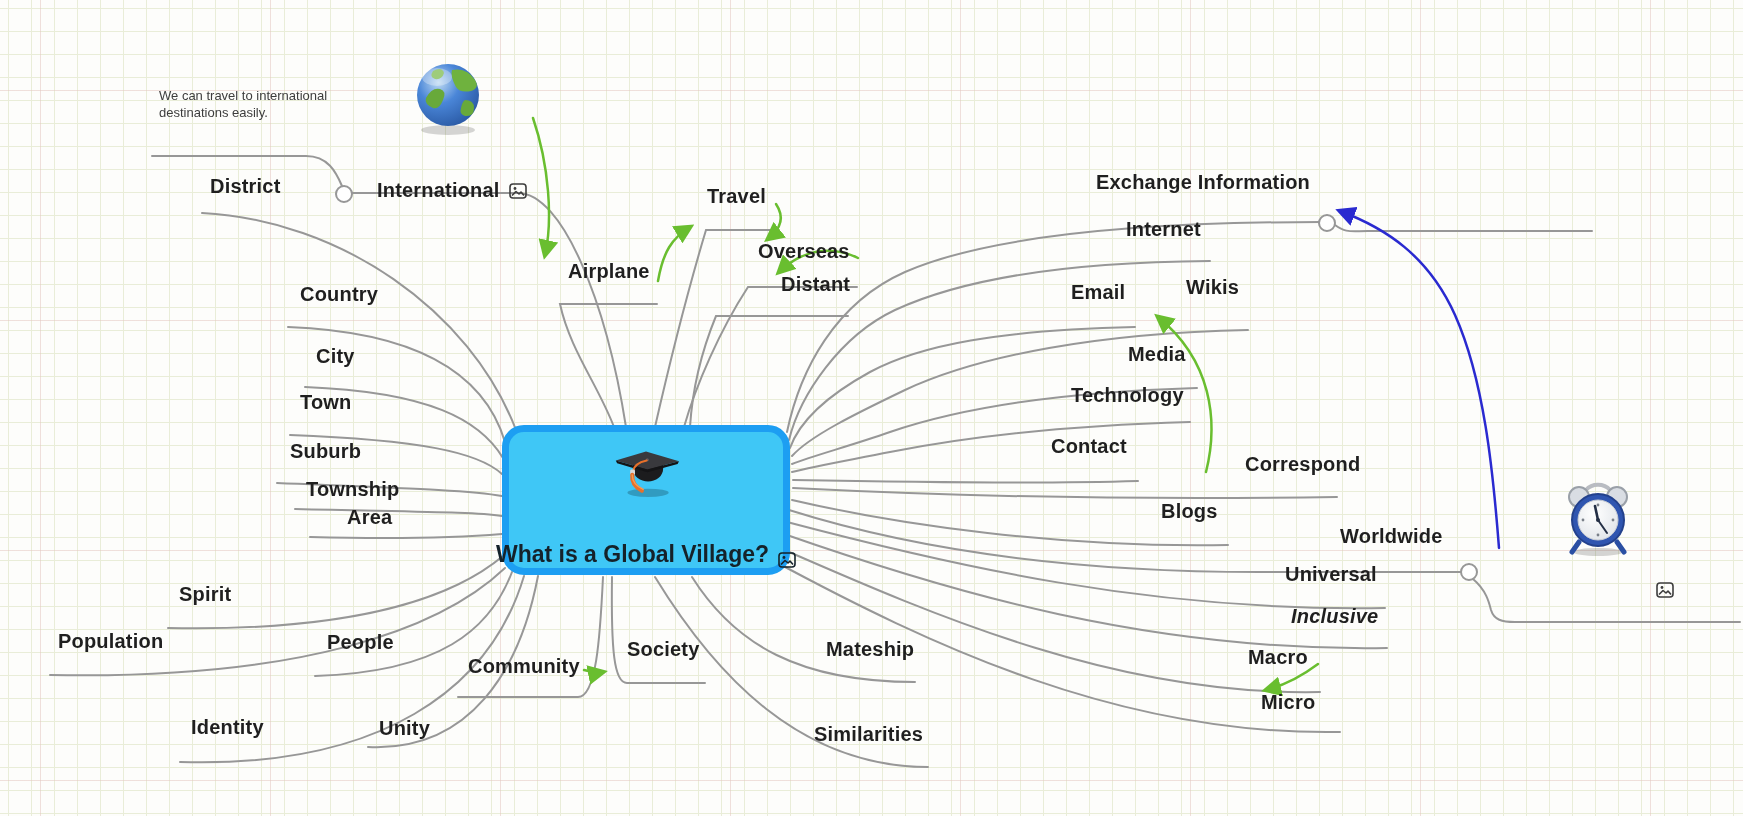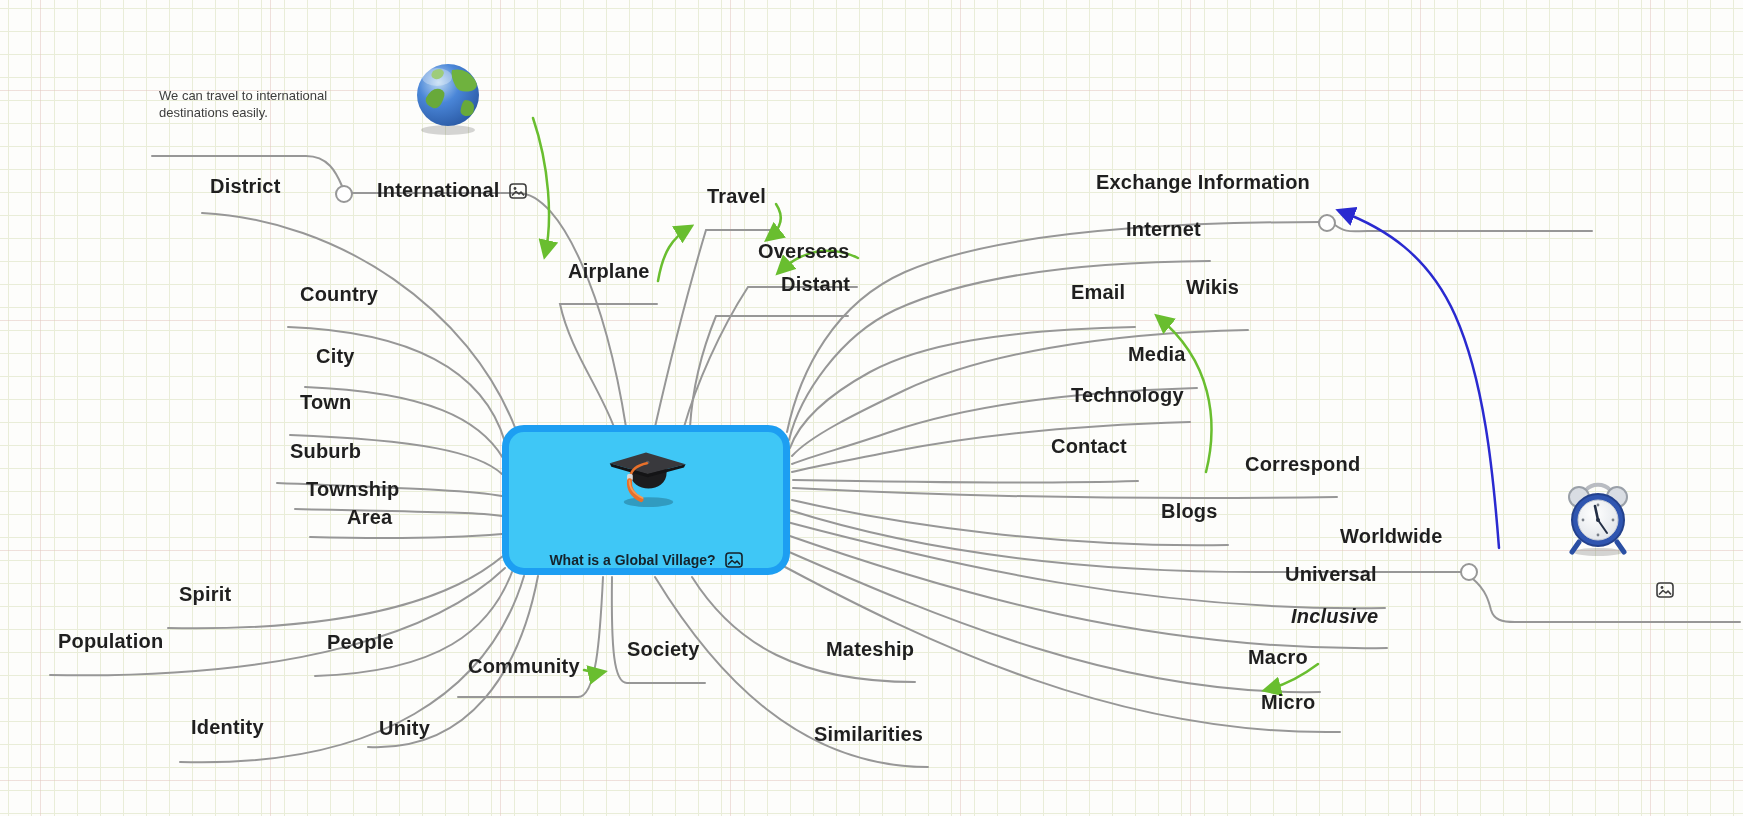--- a/index.html
+++ b/index.html
@@ -26,22 +26,22 @@
   }
   .note{
     position:absolute;font-size:13px;color:#3d3d3d;line-height:1.28;
   }
   .central-node{
     position:absolute;left:502px;top:425px;width:288px;height:150px;
     box-sizing:border-box;border:7px solid #1d9ef2;border-radius:22px;
     background:#3fc7f6;display:flex;flex-direction:column;align-items:center;
   }
   .central-title{
-    margin-top:40px;font-weight:700;font-size:14px;color:#15222a;
-    display:flex;align-items:flex-start;gap:9px;white-space:nowrap;
+    margin-top:40px;font-weight:700;font-size:23px;color:#15222a;
+    display:flex;align-items:flex-end;gap:9px;white-space:nowrap;
   }
   .img-icon{display:inline-block;vertical-align:middle;}
   .floating-img{position:absolute;}
 </style>
 </head>
 <body>
 
 <div class="canvas">
 
   <svg class="links" width="1743" height="816" viewBox="0 0 1743 816">

